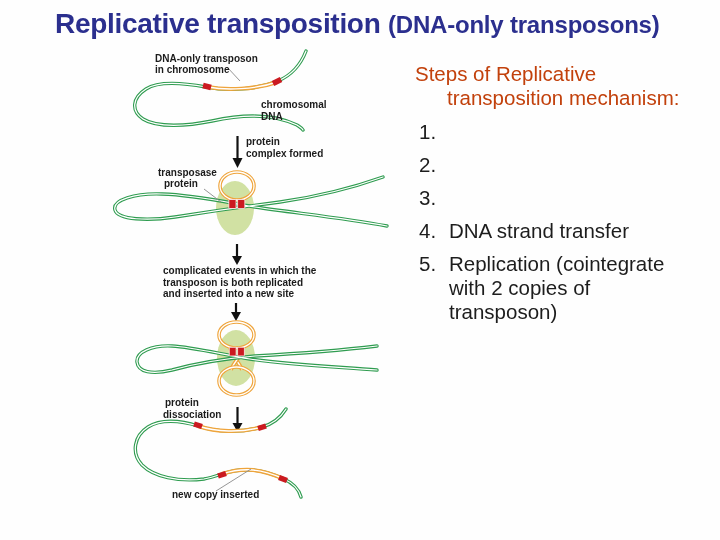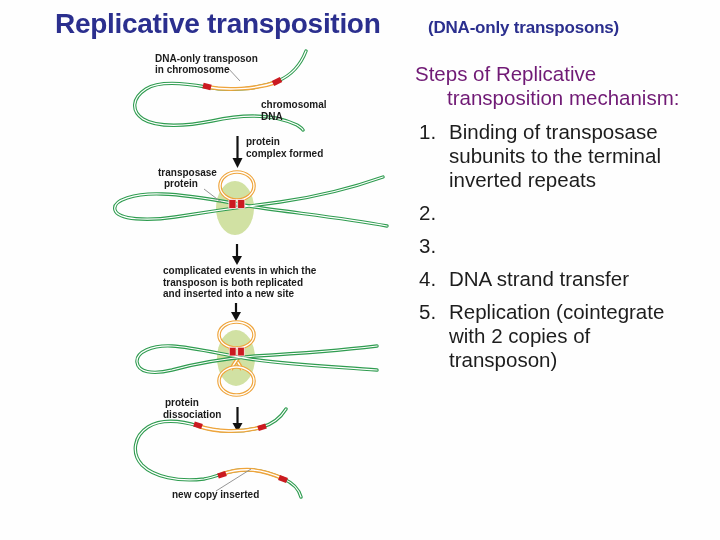--- a/index.html
+++ b/index.html
@@ -9,29 +9,29 @@
     position:relative;overflow:hidden;
   }
   .slide{position:absolute;inset:0;background:#fefefe;}
 
   
   .title{
     position:absolute;left:55px;top:8px;white-space:nowrap;
     color:#2b2f8e;font-weight:bold;
   }
   .title .main{font-size:28px;letter-spacing:-0.3px;margin-top:36px;}
-  .title .suffix{font-size:17px;letter-spacing:-0.2px;margin-left:40px;}
+  .title .suffix{font-size:24px;letter-spacing:-0.2px;}
 
   
   .steps{
     position:absolute;left:415px;top:62px;width:290px;
     font-size:20.5px;line-height:24px;color:#1d1d1d;
   }
   .steps .heading{
-    color:#701a75;
+    color:#c2410c;
     padding-left:32px;text-indent:-32px;
     white-space:pre-line;
     margin:0 0 10px 0;
   }
   .steps ol{list-style:none;margin:0;padding:0;}
   .steps li{display:flex;margin:0 0 9px 0;}
   .steps .num{width:30px;flex:none;padding-left:4px;}
   .steps .txt{white-space:pre-line;}
 
   
@@ -149,23 +149,20 @@
       <text class="dlabel" x="72" y="453">new copy inserted</text>
     </g>
   </svg>
 
   <div class="steps">
     <p class="heading">Steps of Replicative
 transposition mechanism:</p>
     <ol>
       <li>
         <span class="num">1.</span>
-        <span class="txt">Binding of transposase
-subunits to the terminal
-inverted repeats</span>
       </li>
       <li>
         <span class="num">2.</span>
       </li>
       <li>
         <span class="num">3.</span>
       </li>
       <li>
         <span class="num">4.</span>
         <span class="txt">DNA strand transfer</span>

